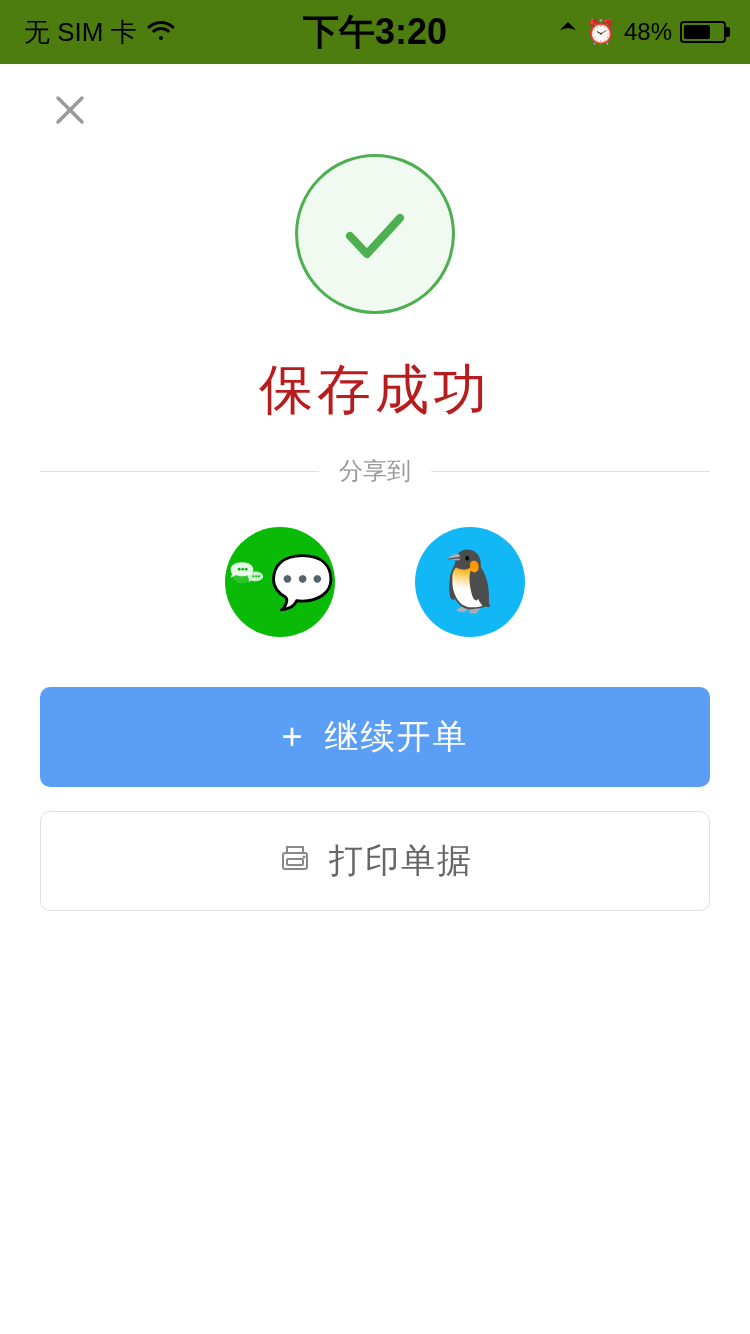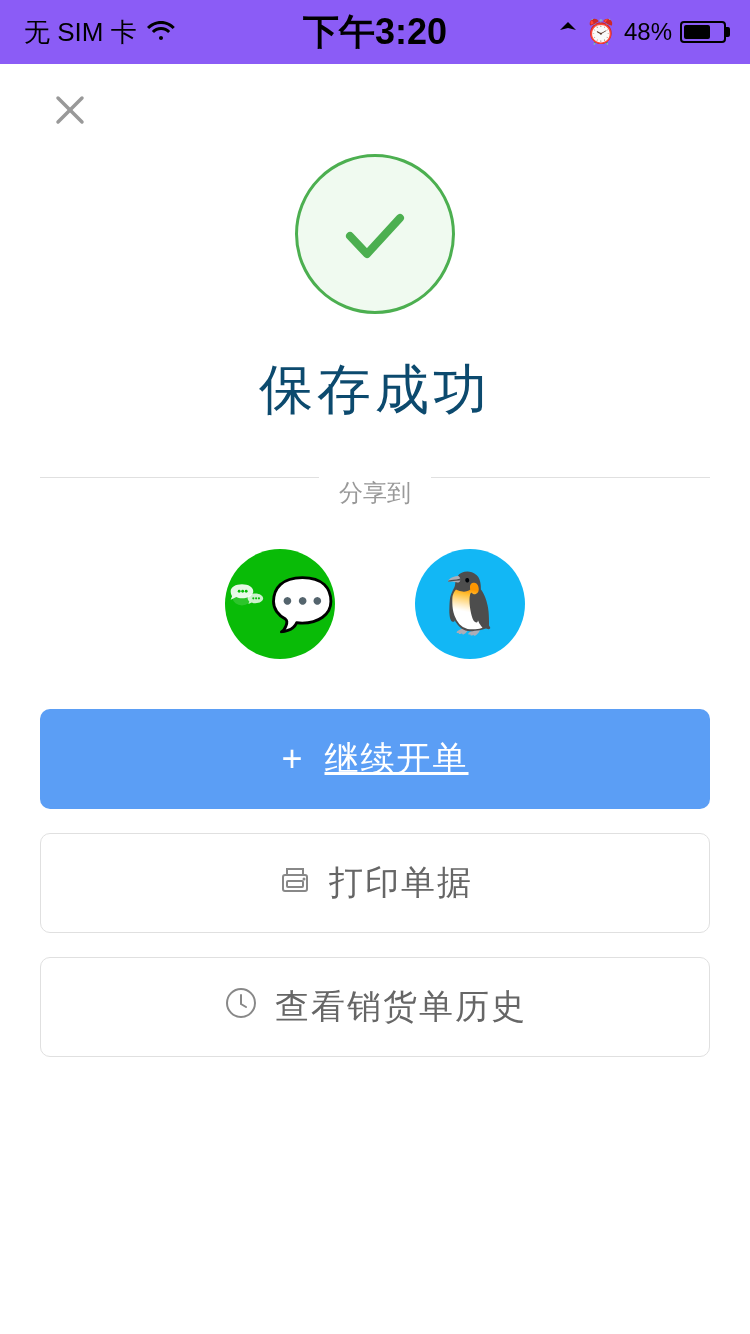--- a/index.html
+++ b/index.html
@@ -15,21 +15,21 @@
       background: #ffffff;
       font-family: -apple-system, "PingFang SC", "Helvetica Neue", sans-serif;
       overflow: hidden;
       position: relative;
     }
 
     
     .status-bar {
       width: 750px;
       height: 64px;
-      background: #8b5cf6;
+      background: #4d7c0f;
       display: flex;
       align-items: center;
       justify-content: space-between;
       padding: 0 24px;
       position: relative;
     }
 
     .status-left {
       display: flex;
       align-items: center;
@@ -131,39 +131,39 @@
 
     .checkmark {
       width: 80px;
       height: 80px;
     }
 
     
     .success-title {
       font-size: 54px;
       font-weight: 500;
-      color: #0c4a6e;
-      margin-bottom: 50px;
+      color: #b91c1c;
+      margin-bottom: 28px;
       letter-spacing: 4px;
     }
 
     
     .share-section {
       width: 100%;
       position: relative;
       display: flex;
       flex-direction: column;
       align-items: center;
       margin-bottom: 50px;
     }
 
     .share-divider-row {
       width: 100%;
       display: flex;
-      align-items: flex-start;
+      align-items: center;
       padding: 0 40px;
       margin-bottom: 40px;
     }
 
     .divider-line {
       flex: 1;
       height: 1px;
       background: #e0e0e0;
     }
 
@@ -324,37 +324,28 @@
 
       <button class="share-btn qq-btn">
         <span style="color:white;font-size:60px;line-height:1;">🐧</span>
       </button>
     </div>
   </div>
 
   <div class="action-buttons">
     <button class="btn-primary">
       <span style="font-size:36px;">+</span>
-      <span style="margin-left:4px;text-decoration:underline;">继续开单</span>
+      <span style="margin-left:4px;">继续开单</span>
     </button>
     <button class="btn-secondary">
       <span>
         <svg width="36" height="36" viewBox="0 0 36 36" fill="none">
           <rect x="6" y="14" width="24" height="16" rx="2" stroke="#888" stroke-width="2" fill="none"></rect>
           <path d="M10 14V8h16v6" stroke="#888" stroke-width="2" fill="none"></path>
           <rect x="10" y="20" width="16" height="6" rx="1" stroke="#888" stroke-width="2" fill="none"></rect>
           <circle cx="27" cy="18" r="1.5" fill="#888"></circle>
         </svg>
       </span>
       <span>打印单据</span>
     </button>
-    <button class="btn-secondary">
-      <span>
-        <svg width="36" height="36" viewBox="0 0 36 36" fill="none">
-          <circle cx="18" cy="18" r="14" stroke="#888" stroke-width="2" fill="none"></circle>
-          <path d="M18 10v9l5 3" stroke="#888" stroke-width="2" stroke-linecap="round"></path>
-        </svg>
-      </span>
-      <span>查看销货单历史</span>
-    </button>
   </div>
 
 </div>
 
 </body></html>

